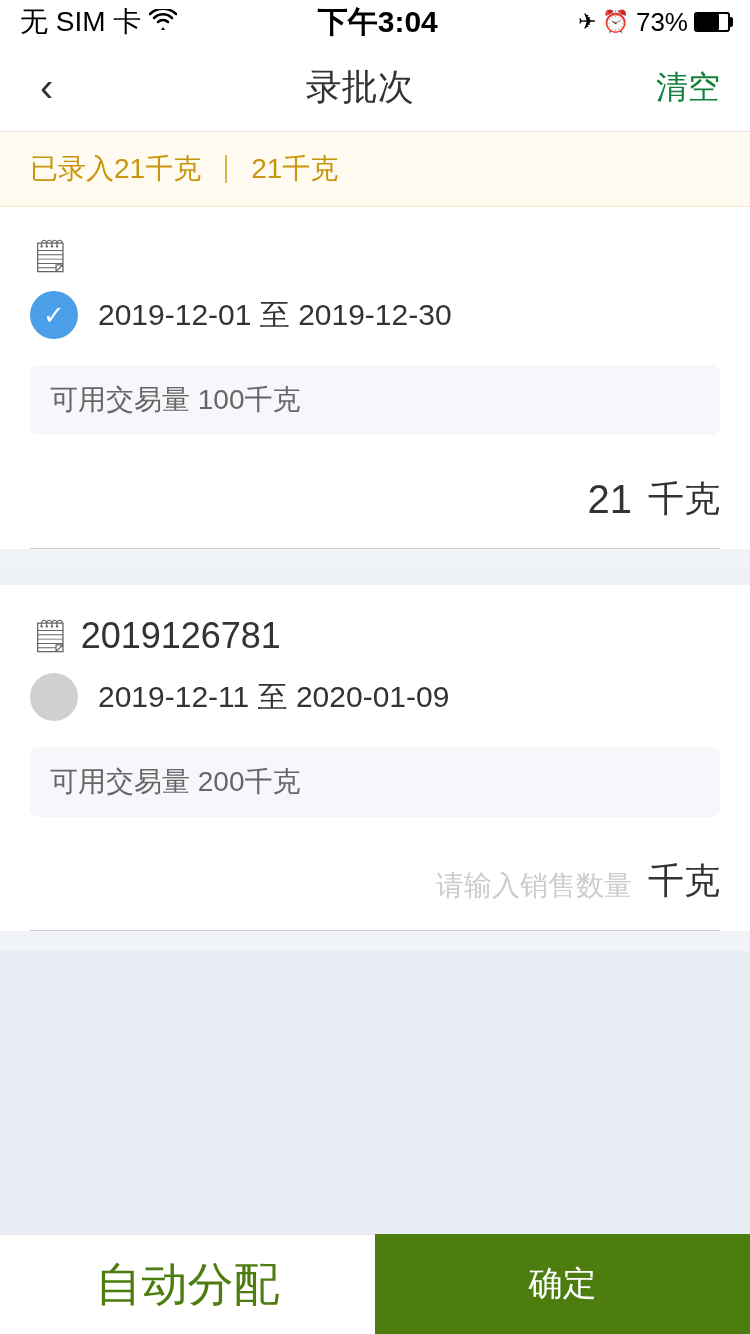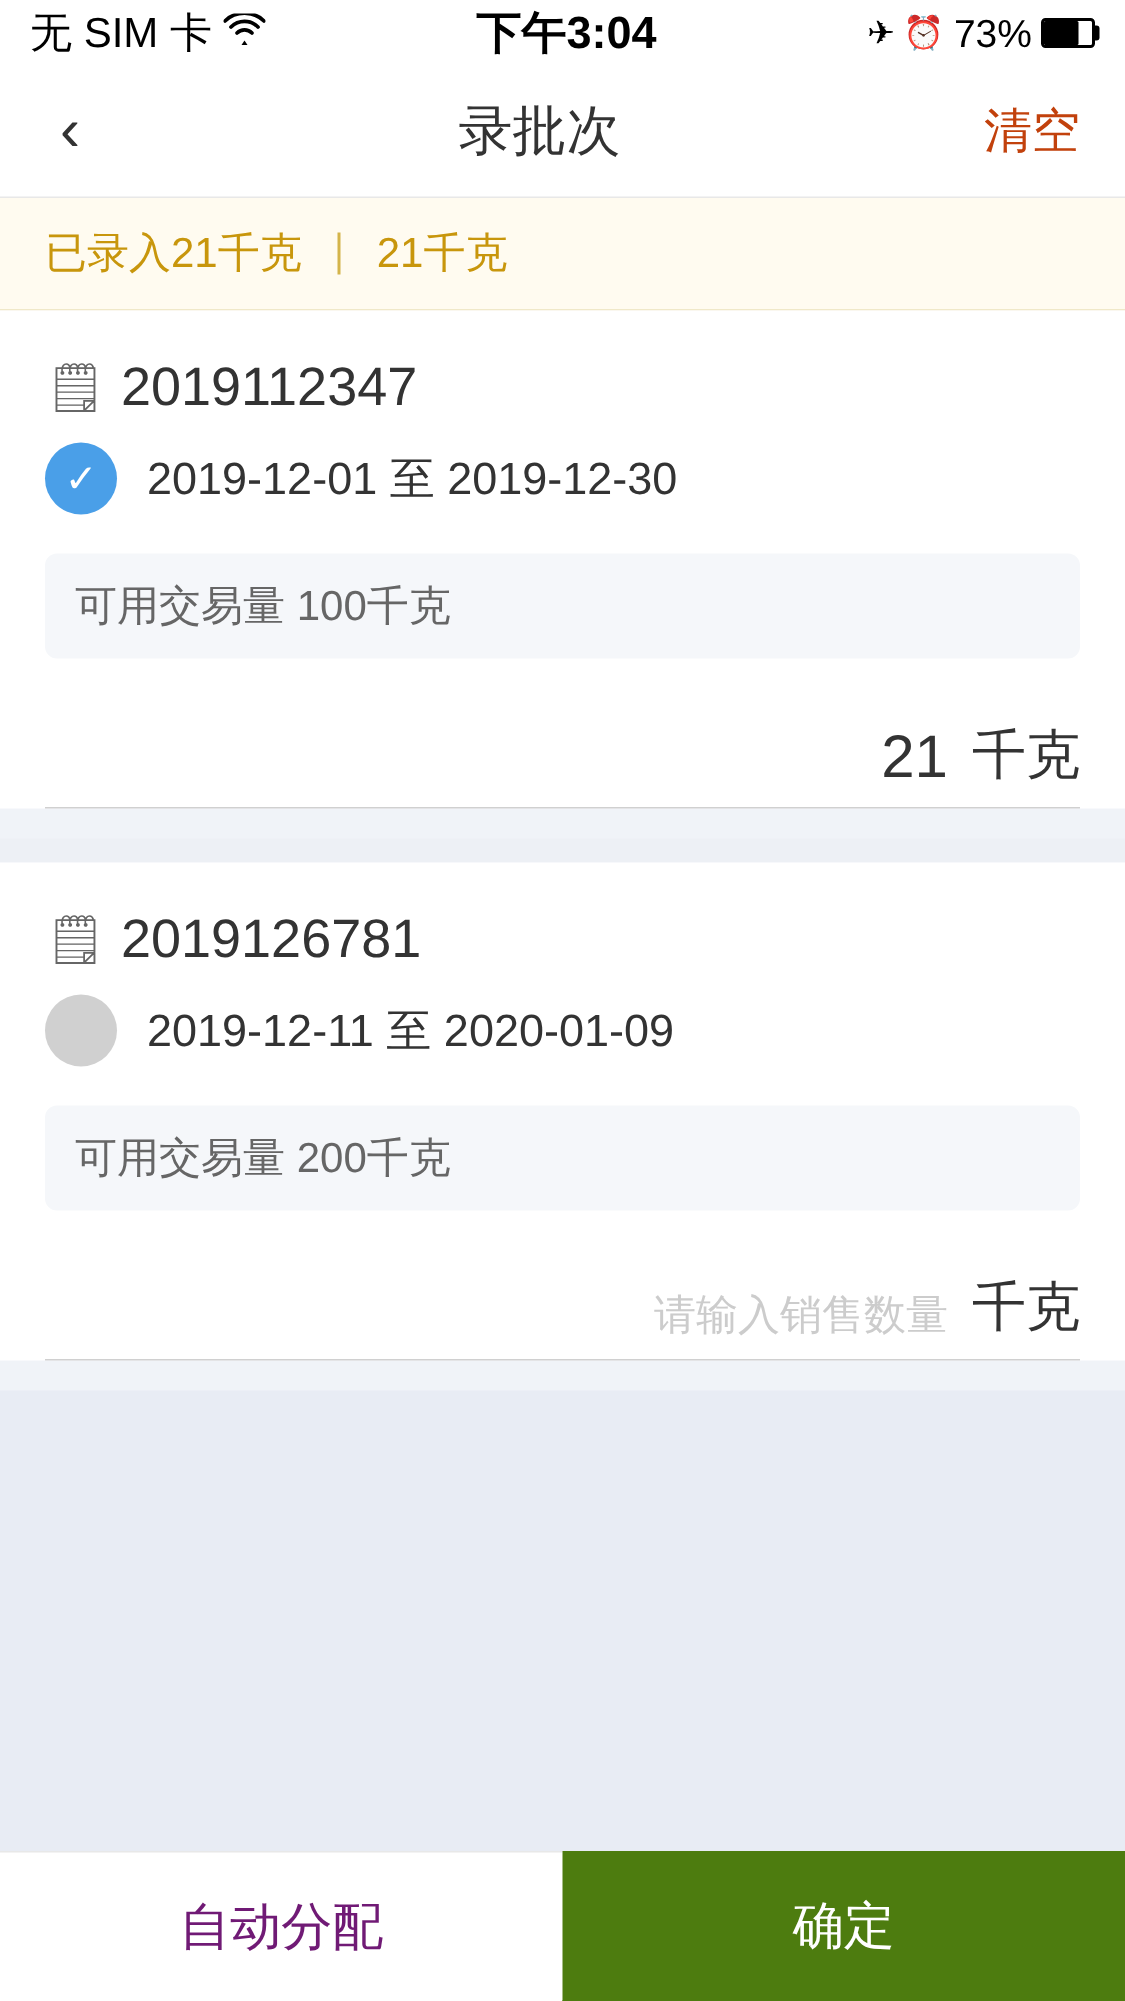--- a/index.html
+++ b/index.html
@@ -60,21 +60,21 @@
       cursor: pointer;
       padding: 10px;
     }
     .nav-title {
       font-size: 36px;
       font-weight: 500;
       color: #333;
     }
     .nav-clear {
       font-size: 32px;
-      color: #c2410c;
+      color: #15803d;
       cursor: pointer;
     }
 
     
     .summary-bar {
       width: 750px;
       background: #fffbf0;
       padding: 18px 30px;
       display: flex;
       align-items: center;
@@ -153,23 +153,23 @@
       background: #f5f7fa;
       border-radius: 8px;
       padding: 16px 20px;
       font-size: 28px;
       color: #666;
     }
 
     
     .amount-row {
       display: flex;
-      align-items: flex-end;
+      align-items: center;
       justify-content: flex-end;
-      padding: 20px 30px 10px 30px;
+      padding: 20px 30px 24px 30px;
       gap: 16px;
     }
     .amount-input {
       font-size: 40px;
       color: #333;
       text-align: right;
       border: none;
       outline: none;
       min-width: 120px;
       background: transparent;
@@ -204,22 +204,22 @@
       position: fixed;
       bottom: 0;
       width: 750px;
       height: 100px;
       display: flex;
     }
     .btn-auto {
       flex: 1;
       background: #fff;
       border: none;
-      font-size: 34px;
-      color: #701a75;
+      font-size: 46px;
+      color: #4d7c0f;
       display: flex;
       align-items: center;
       justify-content: center;
       cursor: pointer;
       border-top: 1px solid #e8e8e8;
     }
     .btn-confirm {
       flex: 1;
       background: #4d7c0f;
       border: none;
@@ -267,21 +267,20 @@
 <div class="summary-bar">
   <span class="summary-item">已录入21千克</span>
   <div class="summary-divider"></div>
   <span class="summary-item">21千克</span>
 </div>
 
 <div class="card">
   <div class="card-inner">
     <div class="batch-header">
       <span class="batch-icon">🗒</span>
-      <span class="batch-number">2019112347</span>
     </div>
   </div>
   <div class="batch-row" style="padding: 0 30px 10px 30px;">
     <div class="radio-circle checked">
       <span class="radio-check">✓</span>
     </div>
     <span class="date-range">2019-12-01 至 2019-12-30</span>
   </div>
   <div class="avail-box">可用交易量 100千克</div>
 

